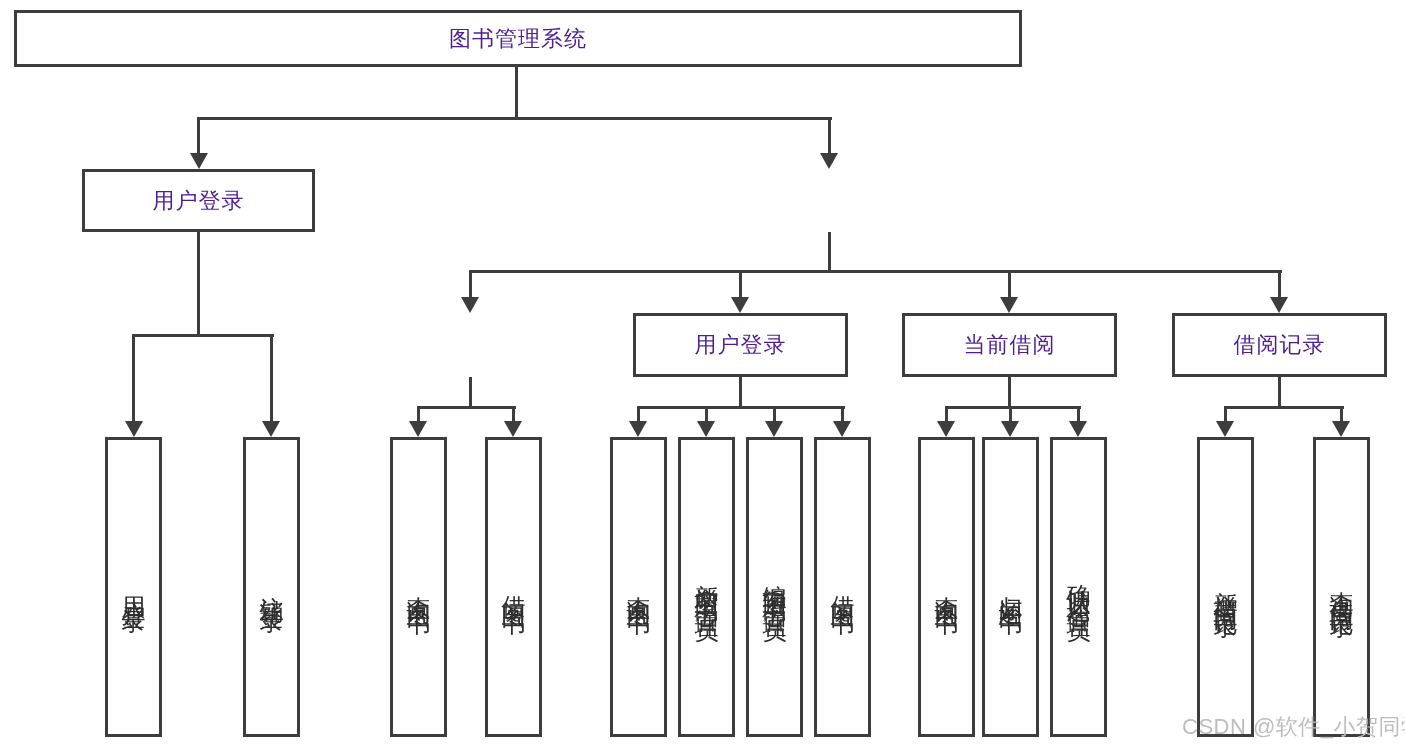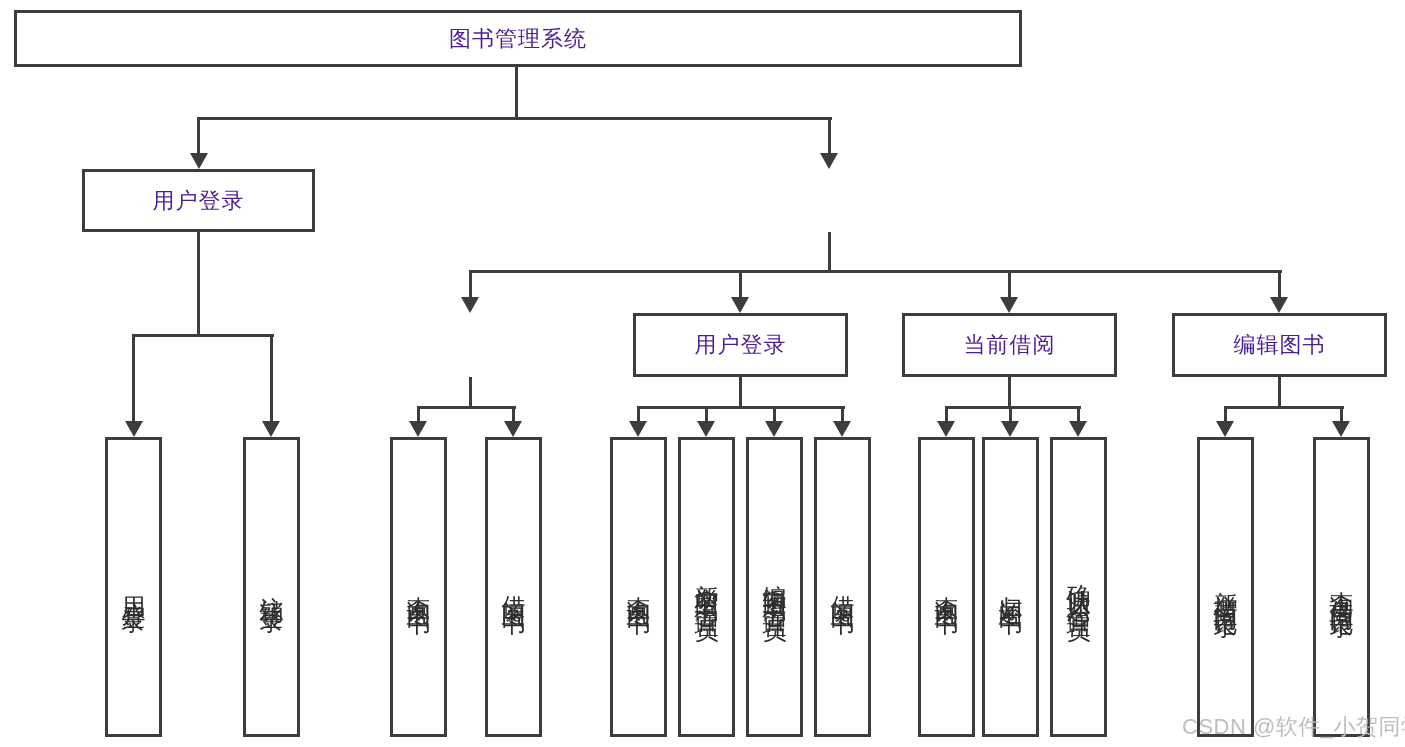--- a/index.html
+++ b/index.html
@@ -73,21 +73,21 @@
   <div class="vline" style="left:1278px;top:270px;height:31px;"></div>
   <div class="tri" style="left:1270px;top:297px;"></div>
 
   <div class="node" style="left:633px;top:313px;width:215px;height:64px;">
     <span class="hlabel">用户登录</span>
   </div>
   <div class="node" style="left:902px;top:313px;width:215px;height:64px;">
     <span class="hlabel">当前借阅</span>
   </div>
   <div class="node" style="left:1172px;top:313px;width:215px;height:64px;">
-    <span class="hlabel">编辑图书</span>
+    <span class="hlabel">借阅记录</span>
   </div>
 
   <div class="vline" style="left:469px;top:377px;height:32px;"></div>
   <div class="hline" style="left:417px;top:406px;width:99px;"></div>
   <div class="vline" style="left:417px;top:406px;height:17px;"></div>
   <div class="tri" style="left:409px;top:421px;"></div>
   <div class="vline" style="left:512px;top:406px;height:17px;"></div>
   <div class="tri" style="left:504px;top:421px;"></div>
 
   <div class="vline" style="left:739px;top:377px;height:32px;"></div>

